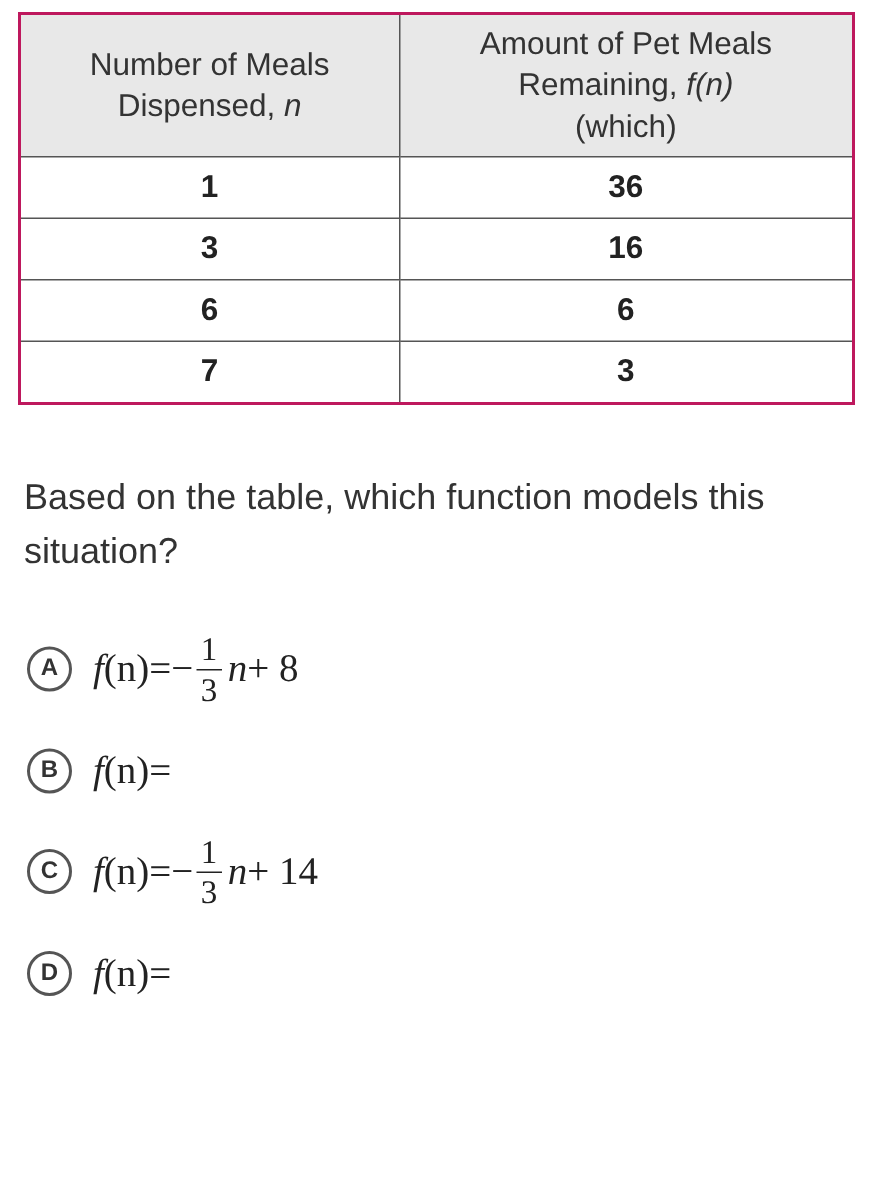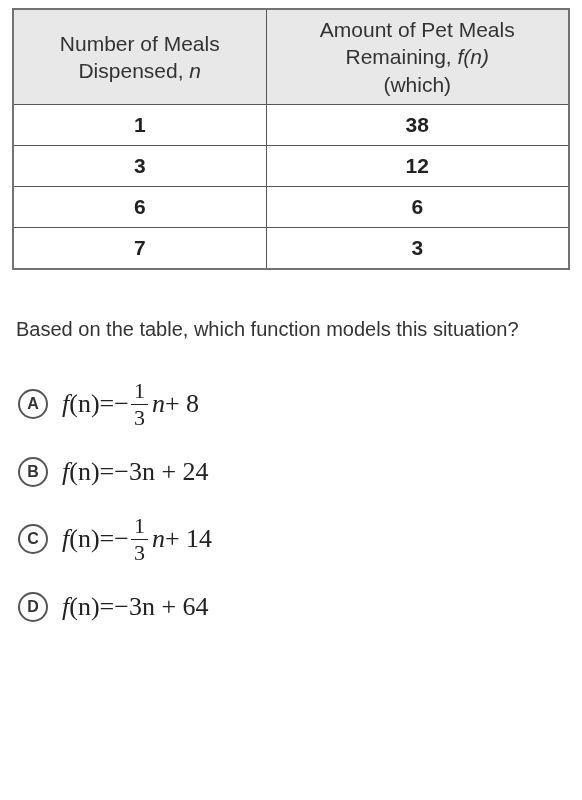--- a/index.html
+++ b/index.html
@@ -6,21 +6,21 @@
   body {
     font-family: Arial, Helvetica, sans-serif;
     background: #fff;
     width: 582px;
     padding: 8px 12px;
     color: #333;
   }
   table {
     border-collapse: collapse;
     width: 100%;
-    border: 2px solid #737373;
+    border: 2px solid #be185d;
   }
   th {
     background: #e8e8e8;
     font-weight: normal;
     font-size: 21px;
     padding: 6px 8px;
     border: 1px solid #555;
     text-align: center;
     line-height: 1.3;
     color: #333;
@@ -28,21 +28,21 @@
   td {
     border: 1px solid #555;
     text-align: center;
     font-size: 21px;
     font-weight: bold;
     padding: 8px;
     color: #222;
   }
   .fn-italic { font-style: italic; }
   .question {
-    font-size: 20px;
+    font-size: 24px;
     margin: 44px 4px 36px 4px;
     line-height: 1.5;
     color: #333;
   }
   .options {
     padding-left: 6px;
   }
   .option {
     display: flex;
     align-items: center;
@@ -99,25 +99,25 @@
       <th>
         <span>Amount of Pet Meals</span><br>
         <span>Remaining, </span><span class="fn-italic">f(n)</span><br>
         <span>(which)</span>
       </th>
     </tr>
   </thead>
   <tbody>
     <tr>
       <td>1</td>
-      <td>38</td>
+      <td>36</td>
     </tr>
     <tr>
       <td>3</td>
-      <td>12</td>
+      <td>16</td>
     </tr>
     <tr>
       <td>6</td>
       <td>6</td>
     </tr>
     <tr>
       <td>7</td>
       <td>3</td>
     </tr>
   </tbody>
@@ -142,21 +142,20 @@
         <span> + 8</span>
     </div>
   </div>
 
   <div class="option">
     <div class="circle">B</div>
     <div class="expr">
       <span class="fn">f</span>
         <span>(n)</span>
         <span> = </span>
-        <span>−3n + 24</span>
     </div>
   </div>
 
   <div class="option">
     <div class="circle">C</div>
     <div class="expr">
       <span class="fn">f</span>
         <span>(n)</span>
         <span> = </span>
         <span class="neg">−</span>
@@ -168,17 +167,16 @@
         <span> + 14</span>
     </div>
   </div>
 
   <div class="option">
     <div class="circle">D</div>
     <div class="expr">
       <span class="fn">f</span>
         <span>(n)</span>
         <span> = </span>
-        <span>−3n + 64</span>
     </div>
   </div>
 
 </div>
 
 </body></html>

